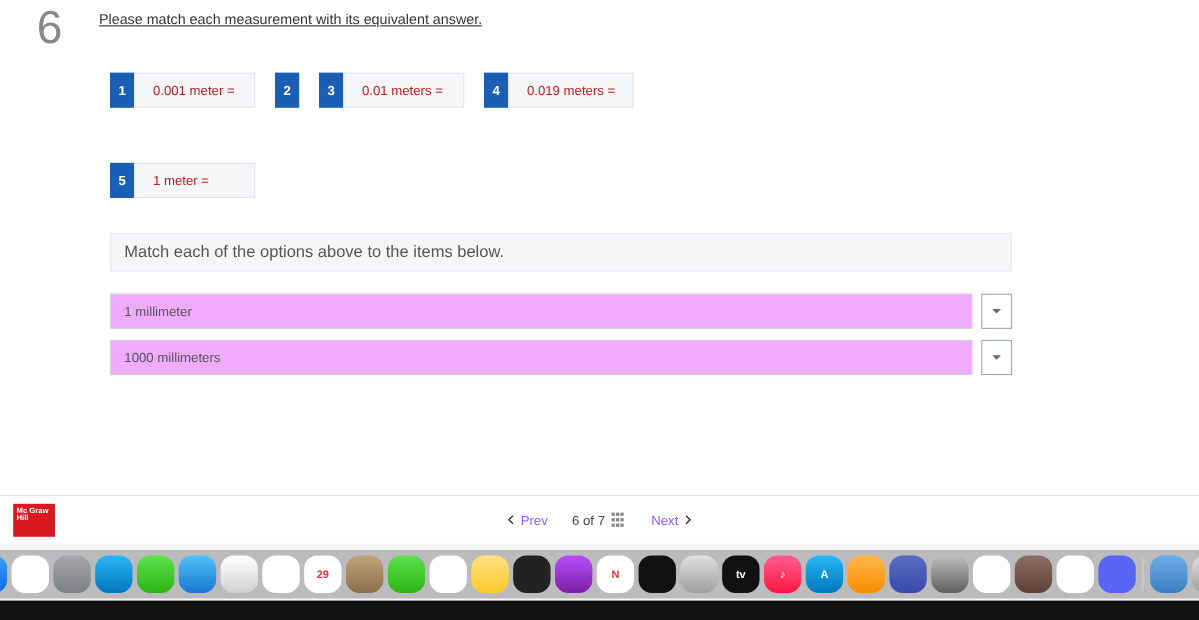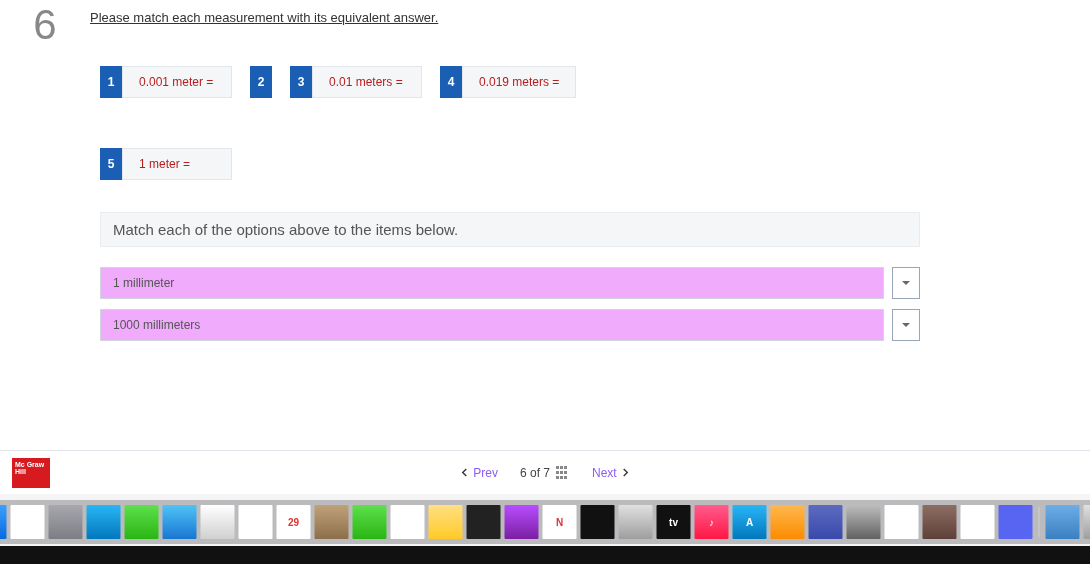--- a/index.html
+++ b/index.html
@@ -20,21 +20,21 @@
   .answer-dd { width: 28px; border: 1px solid #98a6b5; background: #fff; display: flex; align-items: center; justify-content: center; cursor: pointer; }
   .answer-dd svg { width: 10px; height: 10px; fill: #667; }
   .footer { position: absolute; left: 0; right: 0; bottom: 70px; height: 44px; background: #fff; border-top: 1px solid #e0e4e8; display: flex; align-items: center; justify-content: center; gap: 22px; font-size: 12px; color: #444; }
   .footer-logo { position: absolute; left: 12px; width: 38px; height: 30px; background: #d71920; color: #fff; font-size: 7px; line-height: 1.1; padding: 3px; font-weight: bold; }
   .nav-btn { display: flex; align-items: center; gap: 4px; cursor: pointer; color: #8b5cf6; }
   .nav-btn svg { width: 9px; height: 9px; fill: #333; }
   .pager { display: flex; align-items: flex-end; gap: 6px; }
   .grid-icon { width: 14px; height: 14px; display: inline-flex; flex-wrap: wrap; gap: 1px; }
   .grid-icon span { width: 3px; height: 3px; background: #888; }
   .dock { position: absolute; left: 50%; transform: translateX(-50%); bottom: 20px; height: 44px; background: rgba(80,80,90,0.35); backdrop-filter: blur(6px); border-radius: 14px; padding: 4px 8px; display: flex; align-items: center; gap: 4px; }
-  .dock-icon { width: 34px; height: 34px; border-radius: 1px; display: flex; align-items: center; justify-content: center; font-size: 10px; color: #fff; font-weight: bold; position: relative; }
+  .dock-icon { width: 34px; height: 34px; border-radius: 12px; display: flex; align-items: center; justify-content: center; font-size: 10px; color: #fff; font-weight: bold; position: relative; }
   .badge { position: absolute; top: -3px; right: -3px; background: #ff3b30; color: #fff; border-radius: 8px; font-size: 8px; padding: 0 3px; line-height: 12px; min-width: 12px; text-align: center; }
   .dock-sep { width: 1px; height: 30px; background: rgba(255,255,255,0.3); margin: 0 2px; }
   .below-screen { position:absolute; bottom:0; left:0; right:0; height:18px; background:#111; }
 </style>
 </head>
 <body>
 
 <div class="page">
   <div class="q-header">
     <div class="q-number">6</div>

